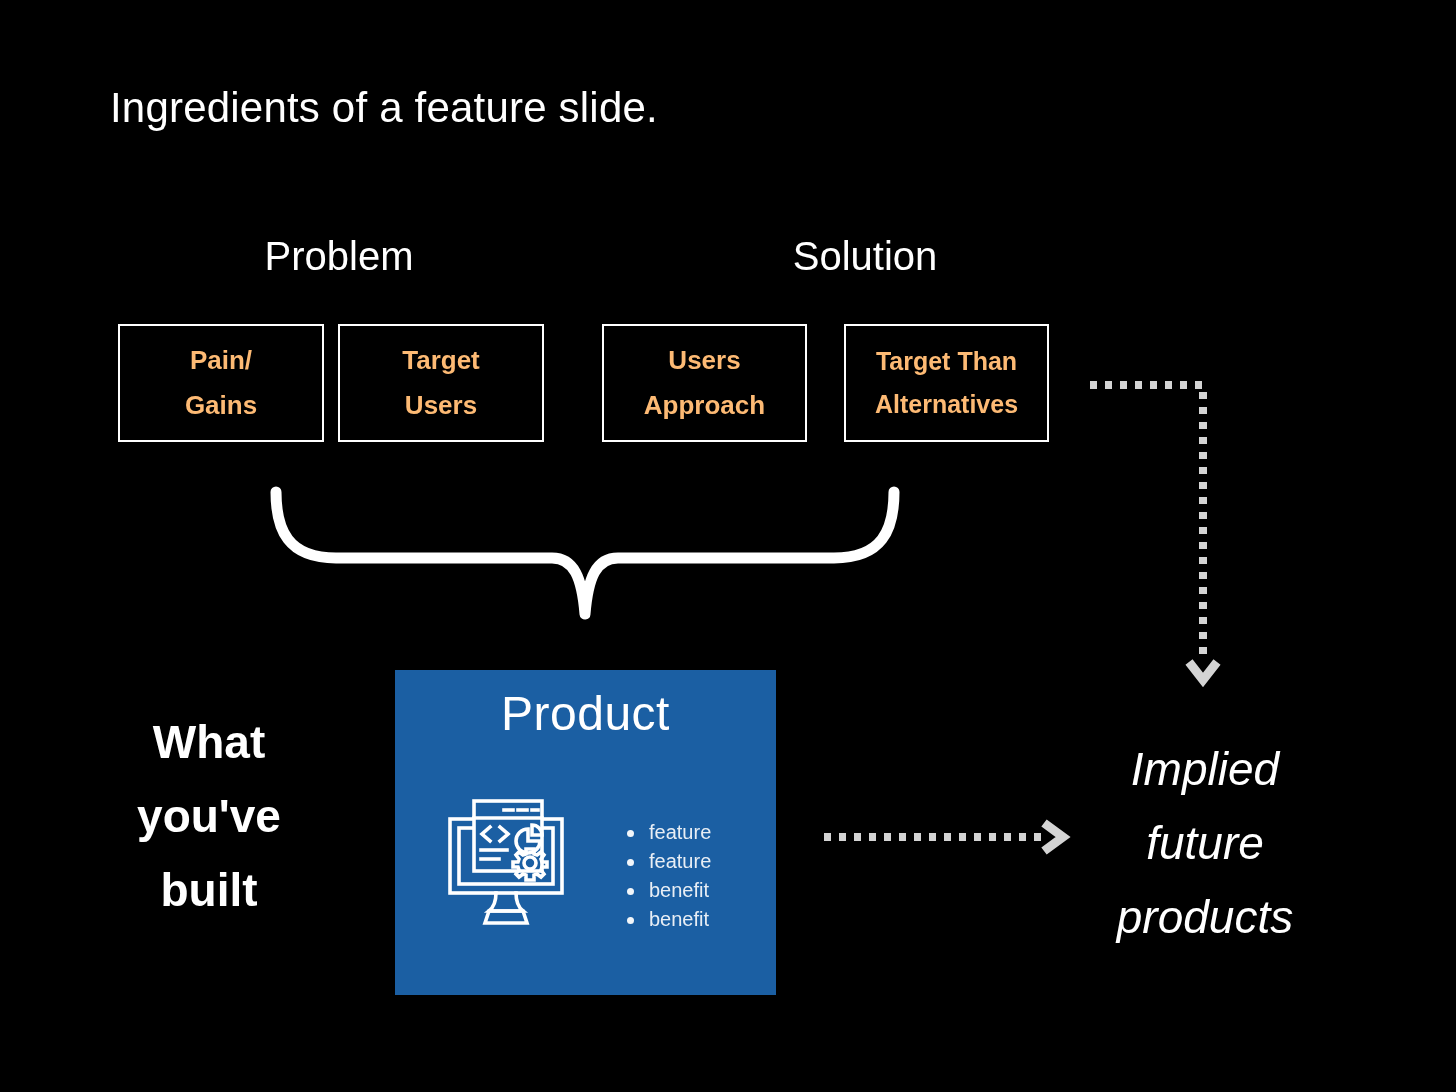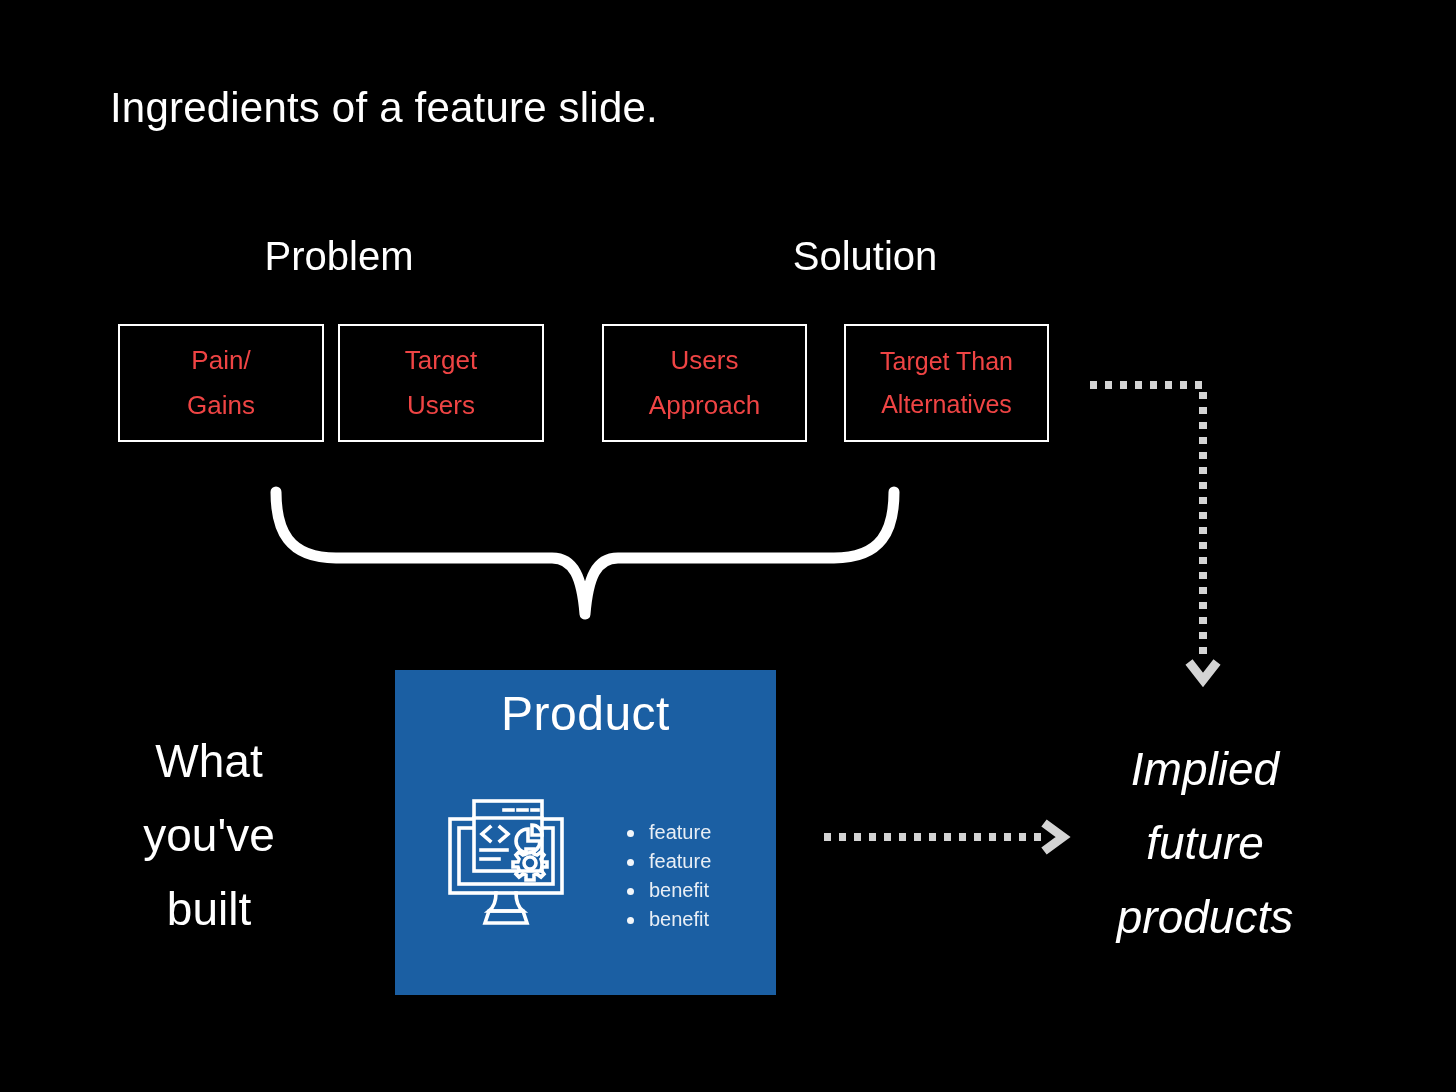--- a/index.html
+++ b/index.html
@@ -50,23 +50,23 @@
     border: 2px solid #ffffff;
     box-sizing: border-box;
     display: flex;
     align-items: center;
     justify-content: center;
     background: #000000;
   }
   .ingredient-label {
     font-size: 26px;
     line-height: 1.72;
-    font-weight: 400;
-    text-align: center;
-    color: #ef4444;
+    font-weight: 700;
+    text-align: center;
+    color: #fdba74;
     white-space: pre-line;
     padding: 0 4px;
   }
   #box-0 { left: 118px; width: 206px; }
   #box-1 { left: 338px; width: 206px; }
   #box-2 { left: 602px; width: 205px; }
   #box-3 { left: 844px; width: 205px; }
   #box-3 .ingredient-label { font-size: 25px; }
 
   
@@ -137,22 +137,22 @@
     position: absolute;
     font-size: 46px;
     line-height: 74px;
     text-align: center;
     color: #ffffff;
     white-space: pre-line;
     transform: translateX(-50%);
   }
   #caption-left {
     left: 209px;
-    top: 724px;
-    font-weight: 400;
+    top: 705px;
+    font-weight: 700;
     font-style: normal;
   }
   #caption-right {
     left: 1205px;
     top: 732px;
     font-style: italic;
     font-weight: 400;
   }
 
   

